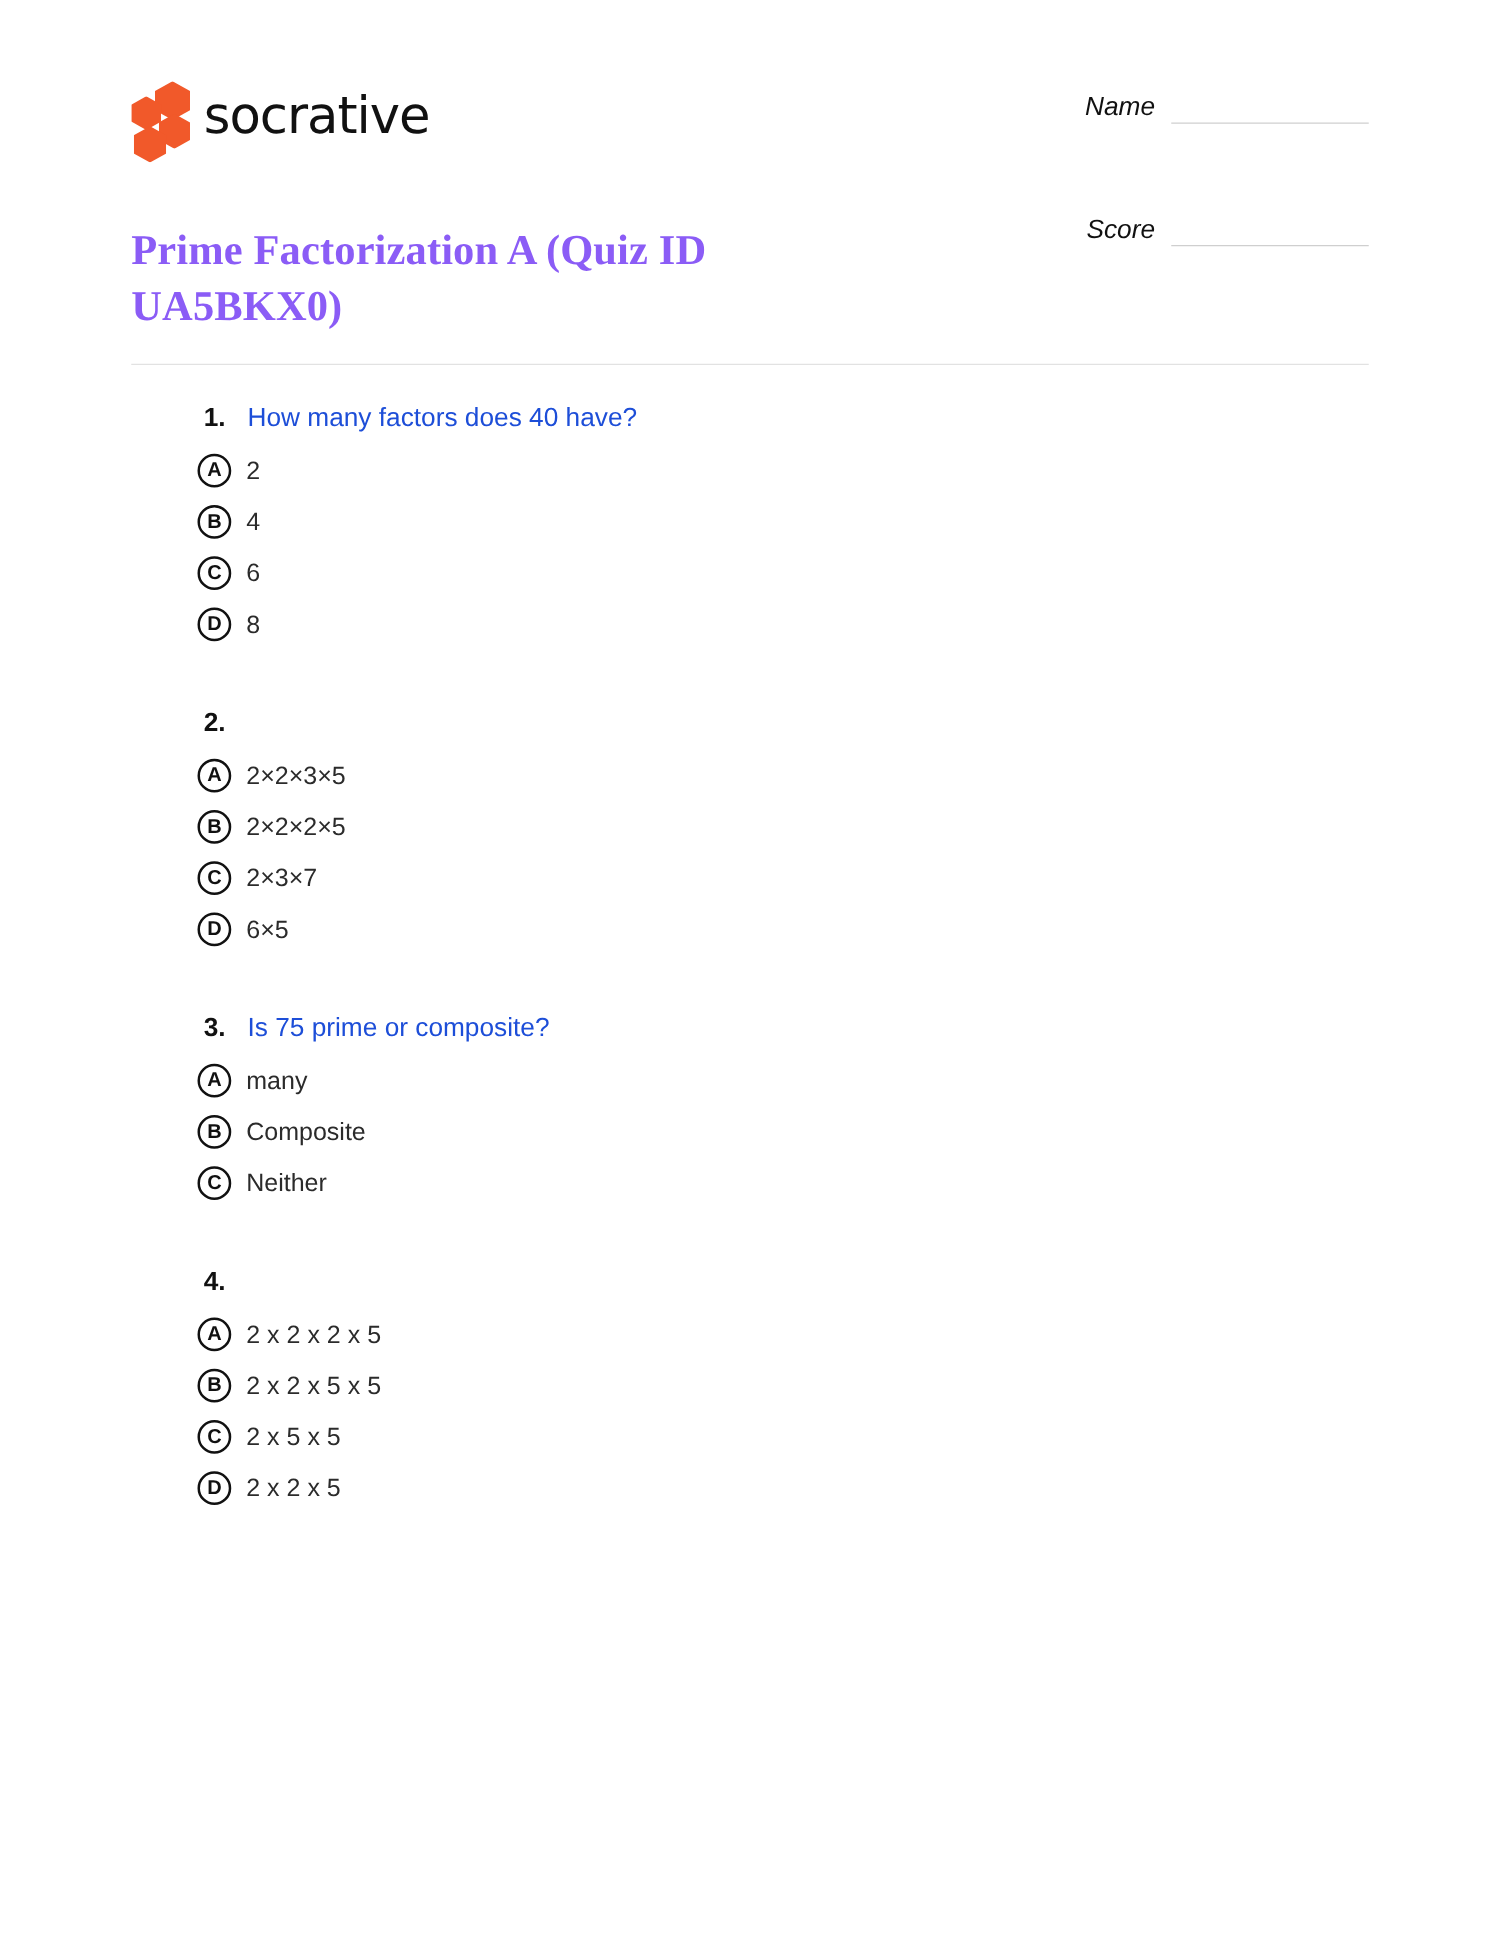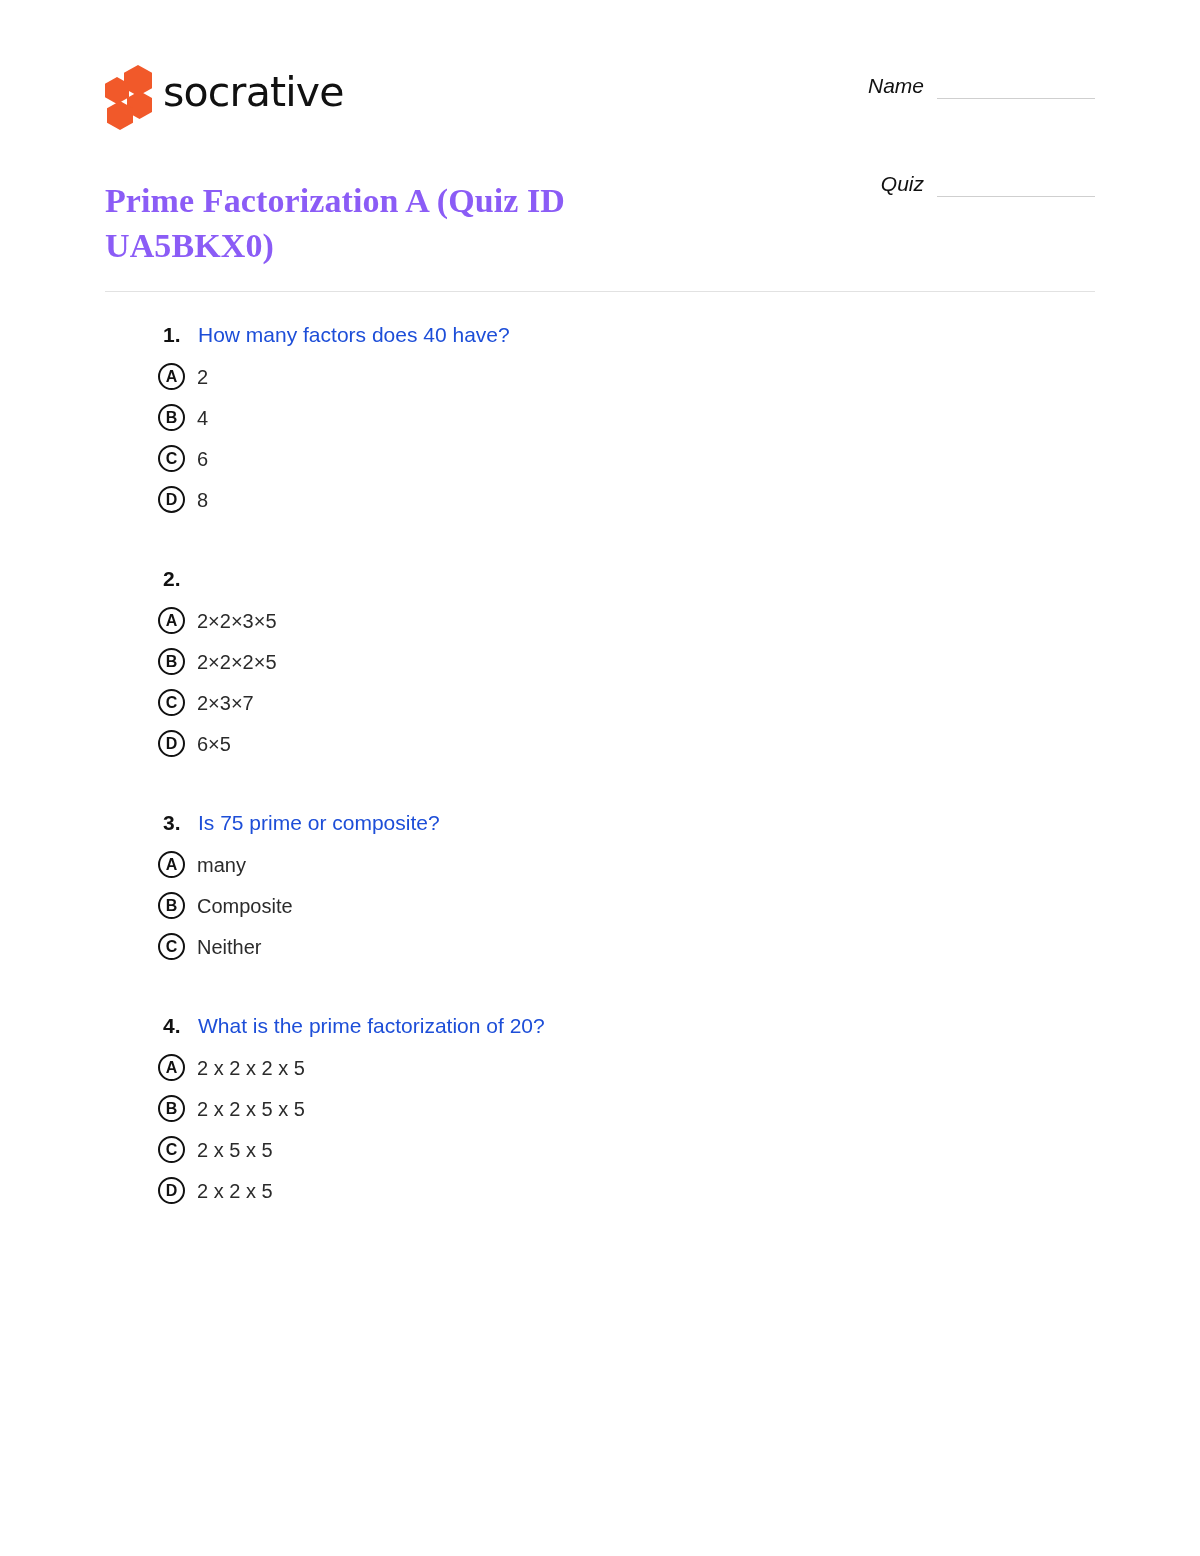--- a/index.html
+++ b/index.html
@@ -212,21 +212,21 @@
     </div>
 
     <h1 class="quiz-title">Prime Factorization A (Quiz ID UA5BKX0)</h1>
 
     <div class="meta">
       <div class="meta-row">
         <span class="meta-label">Name</span>
         <span class="meta-line"></span>
       </div>
       <div class="meta-row score-row">
-        <span class="meta-label">Quiz</span>
+        <span class="meta-label">Score</span>
         <span class="meta-line"></span>
       </div>
     </div>
 
   </div>
 
   <div class="divider"></div>
 
   <div class="questions">
 
@@ -296,21 +296,20 @@
         <li class="option">
           <span class="opt-bubble">C</span>
           <span class="opt-text">Neither</span>
         </li>
       </ul>
     </div>
 
     <div class="question-block">
       <div class="q-head">
         <span class="q-num">4.</span>
-        <span class="q-text">What is the prime factorization of 20?</span>
       </div>
       <ul class="options">
         <li class="option">
           <span class="opt-bubble">A</span>
           <span class="opt-text">2 x 2 x 2 x 5</span>
         </li>
         <li class="option">
           <span class="opt-bubble">B</span>
           <span class="opt-text">2 x 2 x 5 x 5</span>
         </li>

